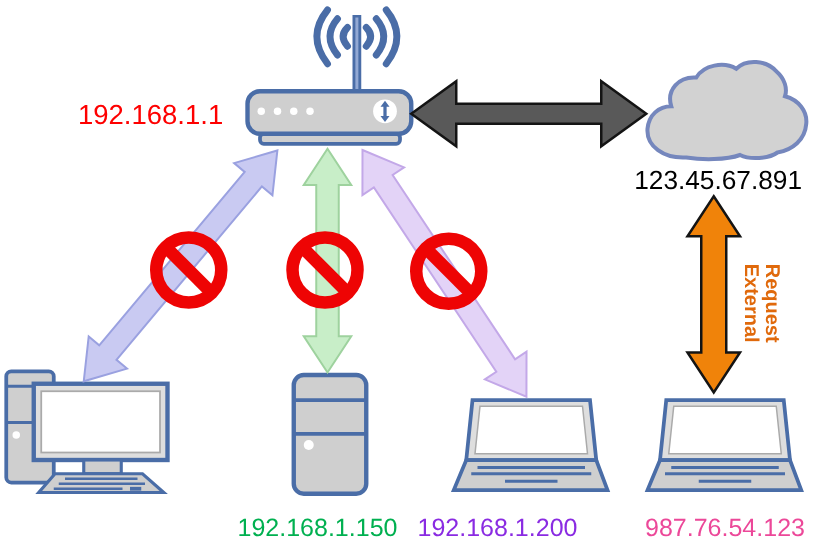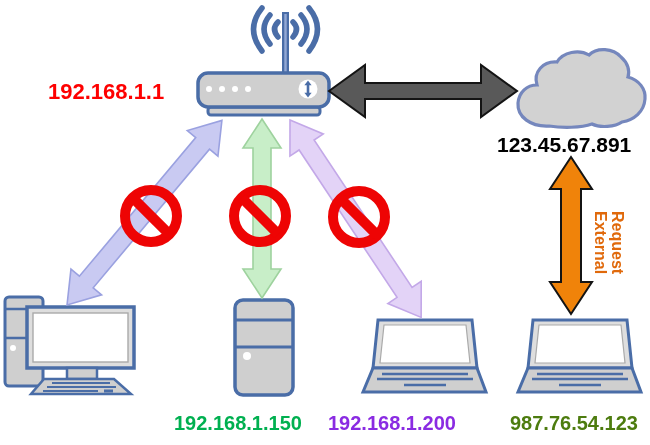--- a/index.html
+++ b/index.html
@@ -1,25 +1,25 @@
 <!DOCTYPE html>
 <html><head>
 <meta charset="utf-8">
 <style>
   html,body{margin:0;padding:0;background:#ffffff;}
   .stage{position:relative;width:650px;height:445px;background:#ffffff;overflow:hidden;
          font-family:"Liberation Sans", sans-serif;}
   .stage svg{position:absolute;left:0;top:0;}
-  .lbl{position:absolute;font-weight:bold;white-space:nowrap;}
+  .lbl{position:absolute;font-weight:normal;white-space:nowrap;text-align:center;}
   .router-ip {left:48px;  top:79px;  width:145px; font-size:22px; color:#fe0000;}
   .cloud-ip  {left:497px; top:133px; width:155px; font-size:21px; color:#000000;}
   .desktop-ip{left:0px;   top:409px; width:155px; font-size:22px; color:#1f1fd7;}
-  .server-ip {left:174px; top:412px; width:140px; font-size:20px; color:#00b050;}
+  .server-ip {left:184px; top:412px; width:140px; font-size:20px; color:#00b050;}
   .laptop-ip {left:328px; top:412px; width:140px; font-size:20px; color:#8a2be2;}
-  .extern-ip {left:510px; top:412px; width:140px; font-size:20px; color:#4d7c0f;}
+  .extern-ip {left:510px; top:412px; width:140px; font-size:20px; color:#ec4899;}
   .ext-label{position:absolute;left:592px;top:200px;height:86px;writing-mode:vertical-lr;
              text-align:center;font-size:16px;line-height:17px;font-weight:bold;color:#e0690b;}
   .ext-label span{display:block;}
 </style>
 </head>
 <body>
 
 <div class="stage">
   <svg width="650" height="445" viewBox="0 0 650 445">
 

